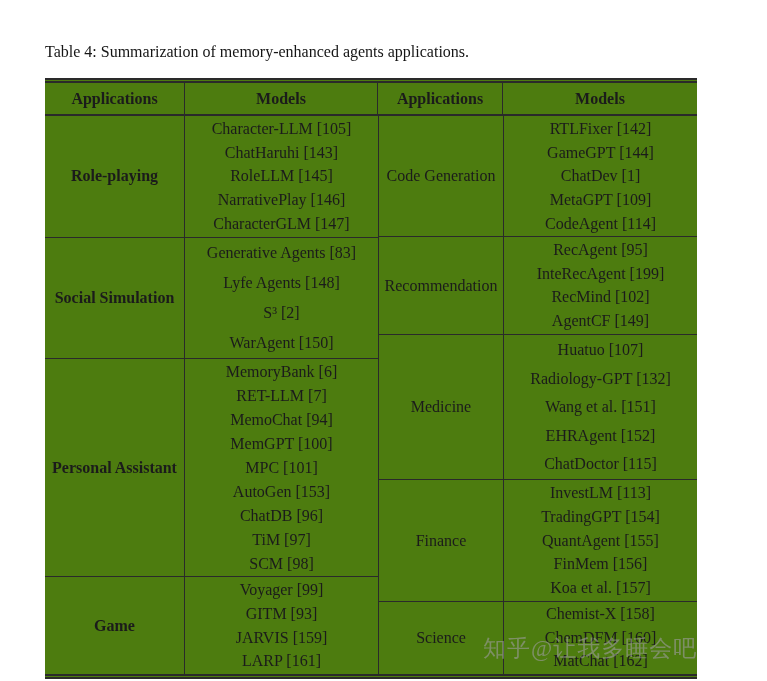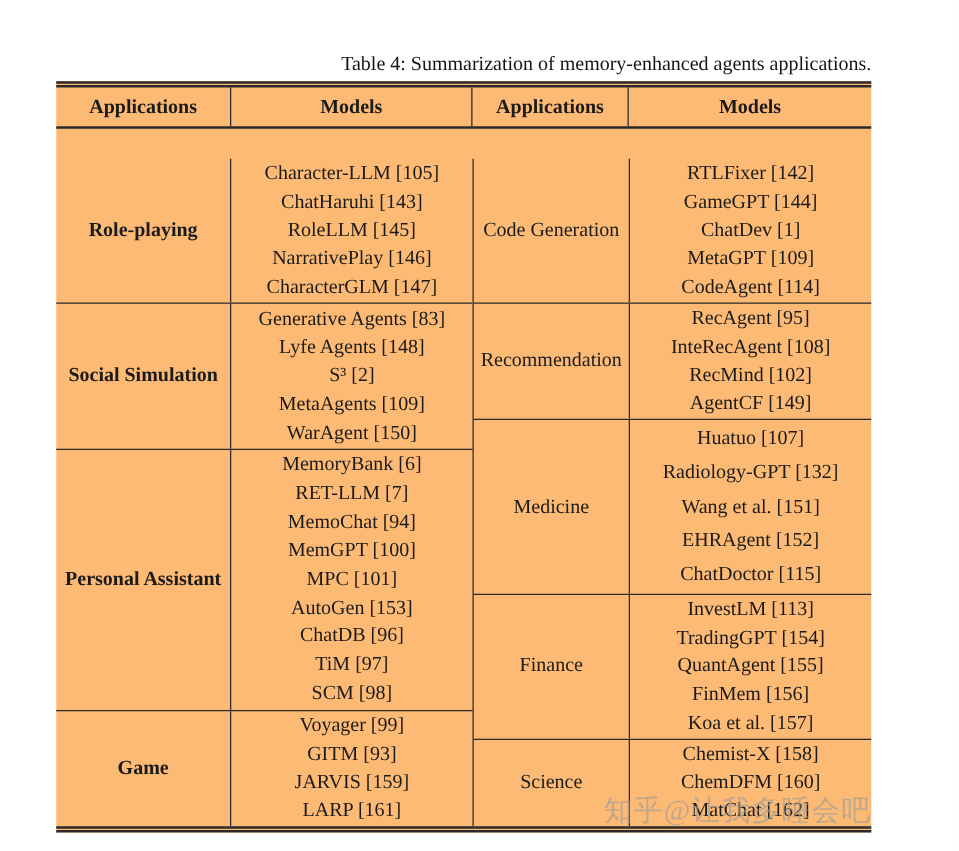--- a/index.html
+++ b/index.html
@@ -14,38 +14,37 @@
     background: #ffffff;
     font-family: "Liberation Serif", "DejaVu Serif", serif;
     color: #1b1b1b;
     overflow: hidden;
   }
   .caption {
     position: absolute;
     top: 43px;
     left: 45px;
     width: 652px;
-    text-align: right;
+    text-align: left;
     font-size: 16px;
     color: #151515;
     white-space: nowrap;
   }
   .table {
     position: absolute;
     left: 45px;
-    top: 65px;
+    top: 78px;
     width: 652px;
     height: 601px;
     border-top: 5px double #2a2a2a;
     border-bottom: 5px double #2a2a2a;
     box-sizing: border-box;
     display: flex;
     flex-direction: column;
-    background: #fdba74;
-    gap: 24px;
+    background: #4d7c0f;
   }
   .header-row {
     display: flex;
     height: 31px;
     border-bottom: 2px solid #2a2a2a;
     box-sizing: content-box;
     flex: 0 0 auto;
   }
   .hcell {
     display: flex;
@@ -150,21 +149,20 @@
               <div class="model-row">NarrativePlay [146]</div>
               <div class="model-row">CharacterGLM [147]</div>
             </div>
           </div>
           <div class="block" style="flex-grow: 5;">
             <div class="apps-cell">Social Simulation</div>
             <div class="models-cell">
               <div class="model-row">Generative Agents [83]</div>
               <div class="model-row">Lyfe Agents [148]</div>
               <div class="model-row">S³ [2]</div>
-              <div class="model-row">MetaAgents [109]</div>
               <div class="model-row">WarAgent [150]</div>
             </div>
           </div>
           <div class="block" style="flex-grow: 9;">
             <div class="apps-cell">Personal Assistant</div>
             <div class="models-cell">
               <div class="model-row">MemoryBank [6]</div>
               <div class="model-row">RET-LLM [7]</div>
               <div class="model-row">MemoChat [94]</div>
               <div class="model-row">MemGPT [100]</div>
@@ -193,21 +191,21 @@
               <div class="model-row">GameGPT [144]</div>
               <div class="model-row">ChatDev [1]</div>
               <div class="model-row">MetaGPT [109]</div>
               <div class="model-row">CodeAgent [114]</div>
             </div>
           </div>
           <div class="block" style="flex-grow: 4;">
             <div class="apps-cell">Recommendation</div>
             <div class="models-cell">
               <div class="model-row">RecAgent [95]</div>
-              <div class="model-row">InteRecAgent [108]</div>
+              <div class="model-row">InteRecAgent [199]</div>
               <div class="model-row">RecMind [102]</div>
               <div class="model-row">AgentCF [149]</div>
             </div>
           </div>
           <div class="block" style="flex-grow: 6;">
             <div class="apps-cell">Medicine</div>
             <div class="models-cell">
               <div class="model-row">Huatuo [107]</div>
               <div class="model-row">Radiology-GPT [132]</div>
               <div class="model-row">Wang et al. [151]</div>

